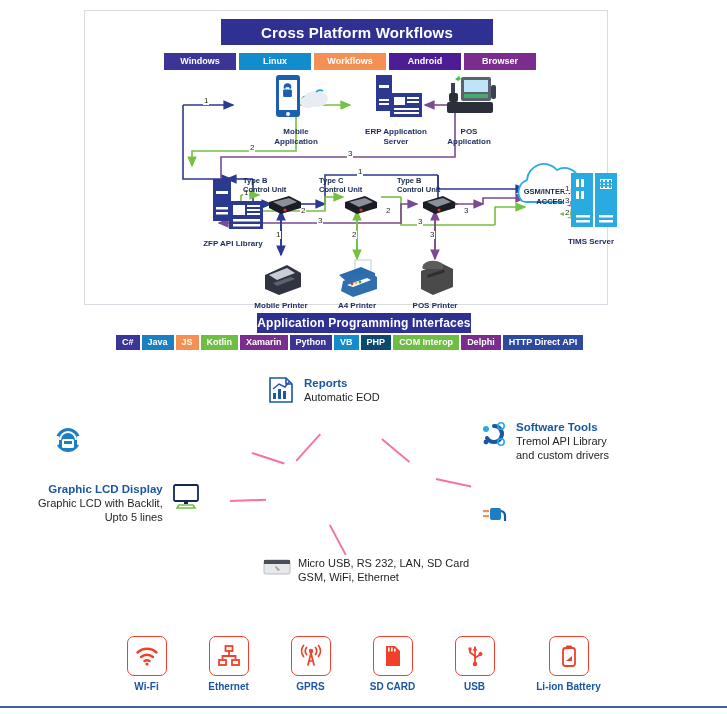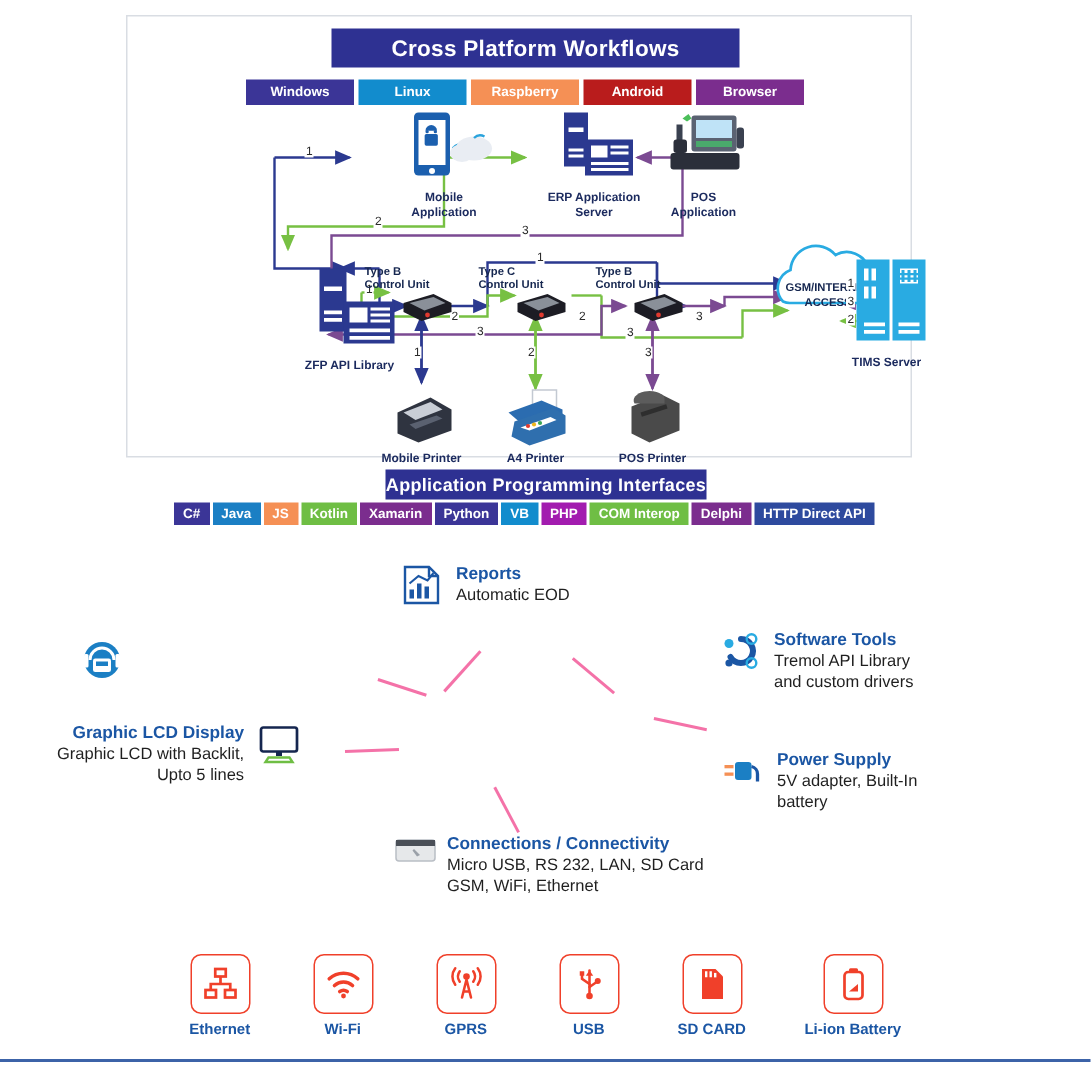--- a/index.html
+++ b/index.html
@@ -122,22 +122,22 @@
 </head>
 <body>
 
 <div id="diagram-panel">
 
   <div class="banner" id="workflows-banner">Cross Platform Workflows</div>
 
   <div id="platform-chips">
     <div class="chip" style="background:#3b3597">Windows</div>
     <div class="chip" style="background:#128ccd">Linux</div>
-    <div class="chip" style="background:#f59055">Raspberry</div>
-    <div class="chip" style="background:#b91c1c">Android</div>
+    <div class="chip" style="background:#f59055">Workflows</div>
+    <div class="chip" style="background:#4c1d95">Android</div>
     <div class="chip" style="background:#7b2d8e">Browser</div>
   </div>
 
   <svg width="556" height="295" style="position:absolute;left:0;top:0">
     <defs>
       <marker id="ahNavy" markerWidth="7" markerHeight="7" refX="6" refY="3" orient="auto">
         <path d="M0,0 L7,3 L0,6 z" fill="#2b3990"></path>
       </marker>
       <marker id="ahGreen" markerWidth="7" markerHeight="7" refX="6" refY="3" orient="auto">
         <path d="M0,0 L7,3 L0,6 z" fill="#77c043"></path>
@@ -400,21 +400,21 @@
 <div class="banner" id="api-banner">Application Programming Interfaces</div>
 
 <div id="api-chips">
   <div class="api-chip" style="background:#3b3597">C#</div>
   <div class="api-chip" style="background:#1b7fc4">Java</div>
   <div class="api-chip" style="background:#f59055">JS</div>
   <div class="api-chip" style="background:#6fbe44">Kotlin</div>
   <div class="api-chip" style="background:#7b2d8e">Xamarin</div>
   <div class="api-chip" style="background:#3b3597">Python</div>
   <div class="api-chip" style="background:#128ccd">VB</div>
-  <div class="api-chip" style="background:#a21caf">PHP</div>
+  <div class="api-chip" style="background:#0c4a6e">PHP</div>
   <div class="api-chip" style="background:#6fbe44">COM Interop</div>
   <div class="api-chip" style="background:#7b2d8e">Delphi</div>
   <div class="api-chip" style="background:#2e4a9e">HTTP Direct API</div>
 </div>
 
 <div id="features">
 
   <div class="spoke" style="left:296px;top:100px;width:36px;transform:rotate(-48deg)"></div>
   <div class="spoke" style="left:252px;top:92px;width:34px;transform:rotate(18deg)"></div>
   <div class="spoke" style="left:230px;top:140px;width:36px;transform:rotate(-2deg)"></div>
@@ -486,113 +486,107 @@
 
   <div class="feat" style="left:482px;top:140px">
     <div class="ficon">
       <svg width="28" height="28" viewBox="0 0 28 28">
         <rect x="8" y="8" width="11" height="12" rx="2" fill="#1b7fc4"></rect>
         <path d="M19,11 a5,5 0 0 1 4,5 L23,21" fill="none" stroke="#1b56a4" stroke-width="2.2"></path>
         <rect x="1" y="10" width="6" height="2.2" fill="#f59055"></rect>
         <rect x="1" y="15" width="6" height="2.2" fill="#f59055"></rect>
       </svg>
     </div>
-    <div class="ftxt">
-      <div class="ftitle">Power Supply</div>
-      <div class="fdesc" style="white-space:pre-line">5V adapter, Built-In
-battery</div>
-    </div>
   </div>
 
   <div class="feat" style="left:262px;top:196px">
     <div class="ficon">
       <svg width="30" height="24" viewBox="0 0 30 24">
         <rect x="2" y="4" width="26" height="14" rx="2" fill="#e6e8ea" stroke="#b9bec5"></rect>
         <rect x="2" y="4" width="26" height="4" fill="#4a4f57"></rect>
         <path d="M14,10 l4,4 l-2,1 l-3,-4 z" fill="#9aa0a8"></path>
       </svg>
     </div>
     <div class="ftxt">
-      <div class="ftitle">Connections / Connectivity</div>
       <div class="fdesc" style="white-space:pre-line">Micro USB, RS 232, LAN, SD Card
 GSM, WiFi, Ethernet</div>
     </div>
   </div>
 
 </div>
 
 <div id="bottom-icons">
+
+  <div class="bi">
+    <div class="bi-box">
+      <svg width="24" height="24" viewBox="0 0 24 24" fill="none" stroke="#f0402a" stroke-width="2.4" stroke-linecap="round">
+        <path d="M2.5,8.5 a14,14 0 0 1 19,0"></path>
+        <path d="M6,13 a9,9 0 0 1 12,0"></path>
+        <path d="M9.5,17 a4.5,4.5 0 0 1 5,0"></path>
+        <circle cx="12" cy="20" r="1.6" fill="#f0402a" stroke="none"></circle>
+      </svg>
+    </div>
+    <div class="bi-lbl">Wi-Fi</div>
+  </div>
 
   <div class="bi">
     <div class="bi-box">
       <svg width="24" height="24" viewBox="0 0 24 24" fill="none" stroke="#f0402a" stroke-width="1.8">
         <rect x="8.5" y="2" width="7" height="5"></rect>
         <rect x="2" y="16" width="7" height="5"></rect>
         <rect x="15" y="16" width="7" height="5"></rect>
         <path d="M12,7 L12,12 M5.5,16 L5.5,12 L18.5,12 L18.5,16"></path>
       </svg>
     </div>
     <div class="bi-lbl">Ethernet</div>
-  </div>
-
-  <div class="bi">
-    <div class="bi-box">
-      <svg width="24" height="24" viewBox="0 0 24 24" fill="none" stroke="#f0402a" stroke-width="2.4" stroke-linecap="round">
-        <path d="M2.5,8.5 a14,14 0 0 1 19,0"></path>
-        <path d="M6,13 a9,9 0 0 1 12,0"></path>
-        <path d="M9.5,17 a4.5,4.5 0 0 1 5,0"></path>
-        <circle cx="12" cy="20" r="1.6" fill="#f0402a" stroke="none"></circle>
-      </svg>
-    </div>
-    <div class="bi-lbl">Wi-Fi</div>
   </div>
 
   <div class="bi">
     <div class="bi-box">
       <svg width="24" height="24" viewBox="0 0 24 24" fill="none" stroke="#f0402a" stroke-width="1.7" stroke-linecap="round">
         <circle cx="12" cy="7" r="2.2" fill="#f0402a" stroke="none"></circle>
         <path d="M12,9 L9,21 M12,9 L15,21 M10,17 L14,17"></path>
         <path d="M7.5,3.5 a6,6 0 0 0 0,7"></path>
         <path d="M16.5,3.5 a6,6 0 0 1 0,7"></path>
         <path d="M4.5,1.5 a9,9 0 0 0 0,11"></path>
         <path d="M19.5,1.5 a9,9 0 0 1 0,11"></path>
       </svg>
     </div>
     <div class="bi-lbl">GPRS</div>
+  </div>
+
+  <div class="bi">
+    <div class="bi-box">
+      <svg width="24" height="24" viewBox="0 0 24 24">
+        <path d="M5,2 L14,2 L19,7 L19,22 L5,22 z" fill="#f0402a"></path>
+        <g fill="#ffffff">
+          <rect x="7" y="3.5" width="1.6" height="4"></rect>
+          <rect x="10" y="3.5" width="1.6" height="4"></rect>
+          <rect x="13" y="4.6" width="1.6" height="3"></rect>
+        </g>
+      </svg>
+    </div>
+    <div class="bi-lbl">SD CARD</div>
   </div>
 
   <div class="bi">
     <div class="bi-box">
       <svg width="24" height="24" viewBox="0 0 24 24" fill="none" stroke="#f0402a" stroke-width="1.7" stroke-linecap="round">
         <path d="M12,3 L12,19"></path>
         <path d="M12,3 l-2.5,3.5 h5 z" fill="#f0402a" stroke="none"></path>
         <path d="M12,12 L7,8.5 L7,6"></path>
         <rect x="5.5" y="3.5" width="3" height="3" fill="#f0402a" stroke="none"></rect>
         <path d="M12,14 L17,10.5"></path>
         <circle cx="17.5" cy="10" r="2" fill="#f0402a" stroke="none"></circle>
         <circle cx="12" cy="20" r="2.2" fill="#f0402a" stroke="none"></circle>
       </svg>
     </div>
     <div class="bi-lbl">USB</div>
   </div>
 
-  <div class="bi">
-    <div class="bi-box">
-      <svg width="24" height="24" viewBox="0 0 24 24">
-        <path d="M5,2 L14,2 L19,7 L19,22 L5,22 z" fill="#f0402a"></path>
-        <g fill="#ffffff">
-          <rect x="7" y="3.5" width="1.6" height="4"></rect>
-          <rect x="10" y="3.5" width="1.6" height="4"></rect>
-          <rect x="13" y="4.6" width="1.6" height="3"></rect>
-        </g>
-      </svg>
-    </div>
-    <div class="bi-lbl">SD CARD</div>
-  </div>
-
   <div class="bi" style="width:80px">
     <div class="bi-box">
       <svg width="24" height="24" viewBox="0 0 24 24">
         <rect x="9" y="1.5" width="6" height="2.5" rx="1" fill="#f0402a"></rect>
         <rect x="6" y="4" width="12" height="18" rx="2.5" fill="none" stroke="#f0402a" stroke-width="1.8"></rect>
         <path d="M9,17 L15,17 L15,12 z" fill="#f0402a"></path>
       </svg>
     </div>
     <div class="bi-lbl">Li-ion Battery</div>
   </div>

